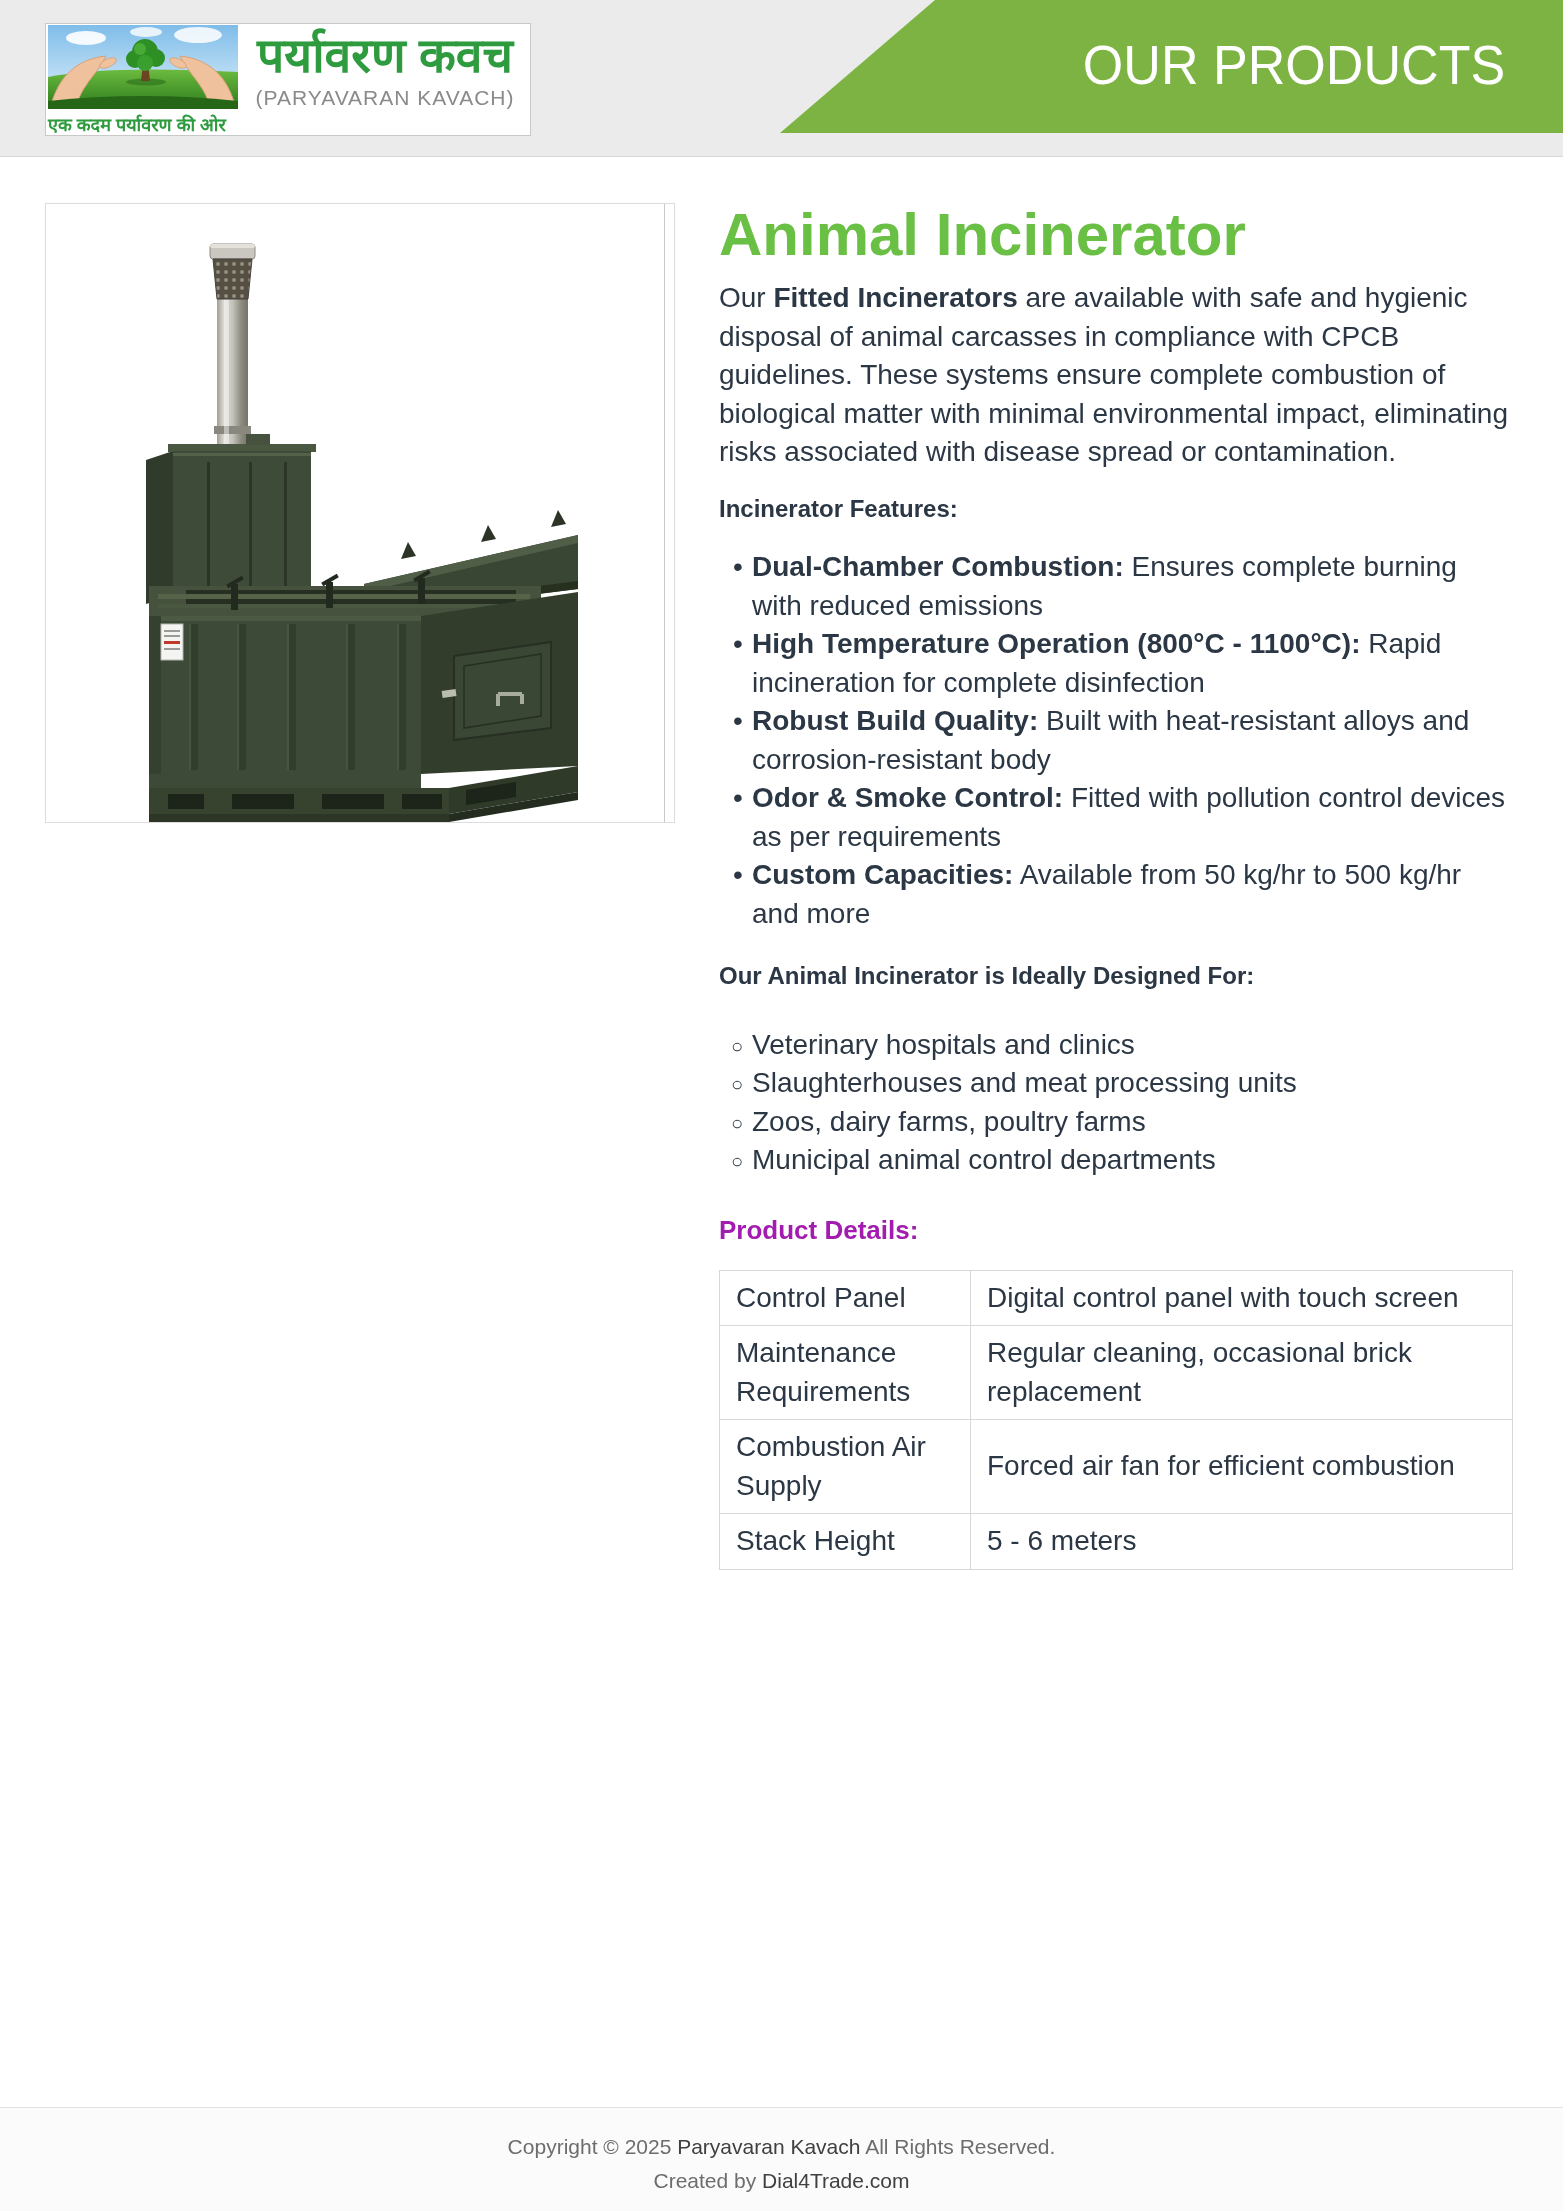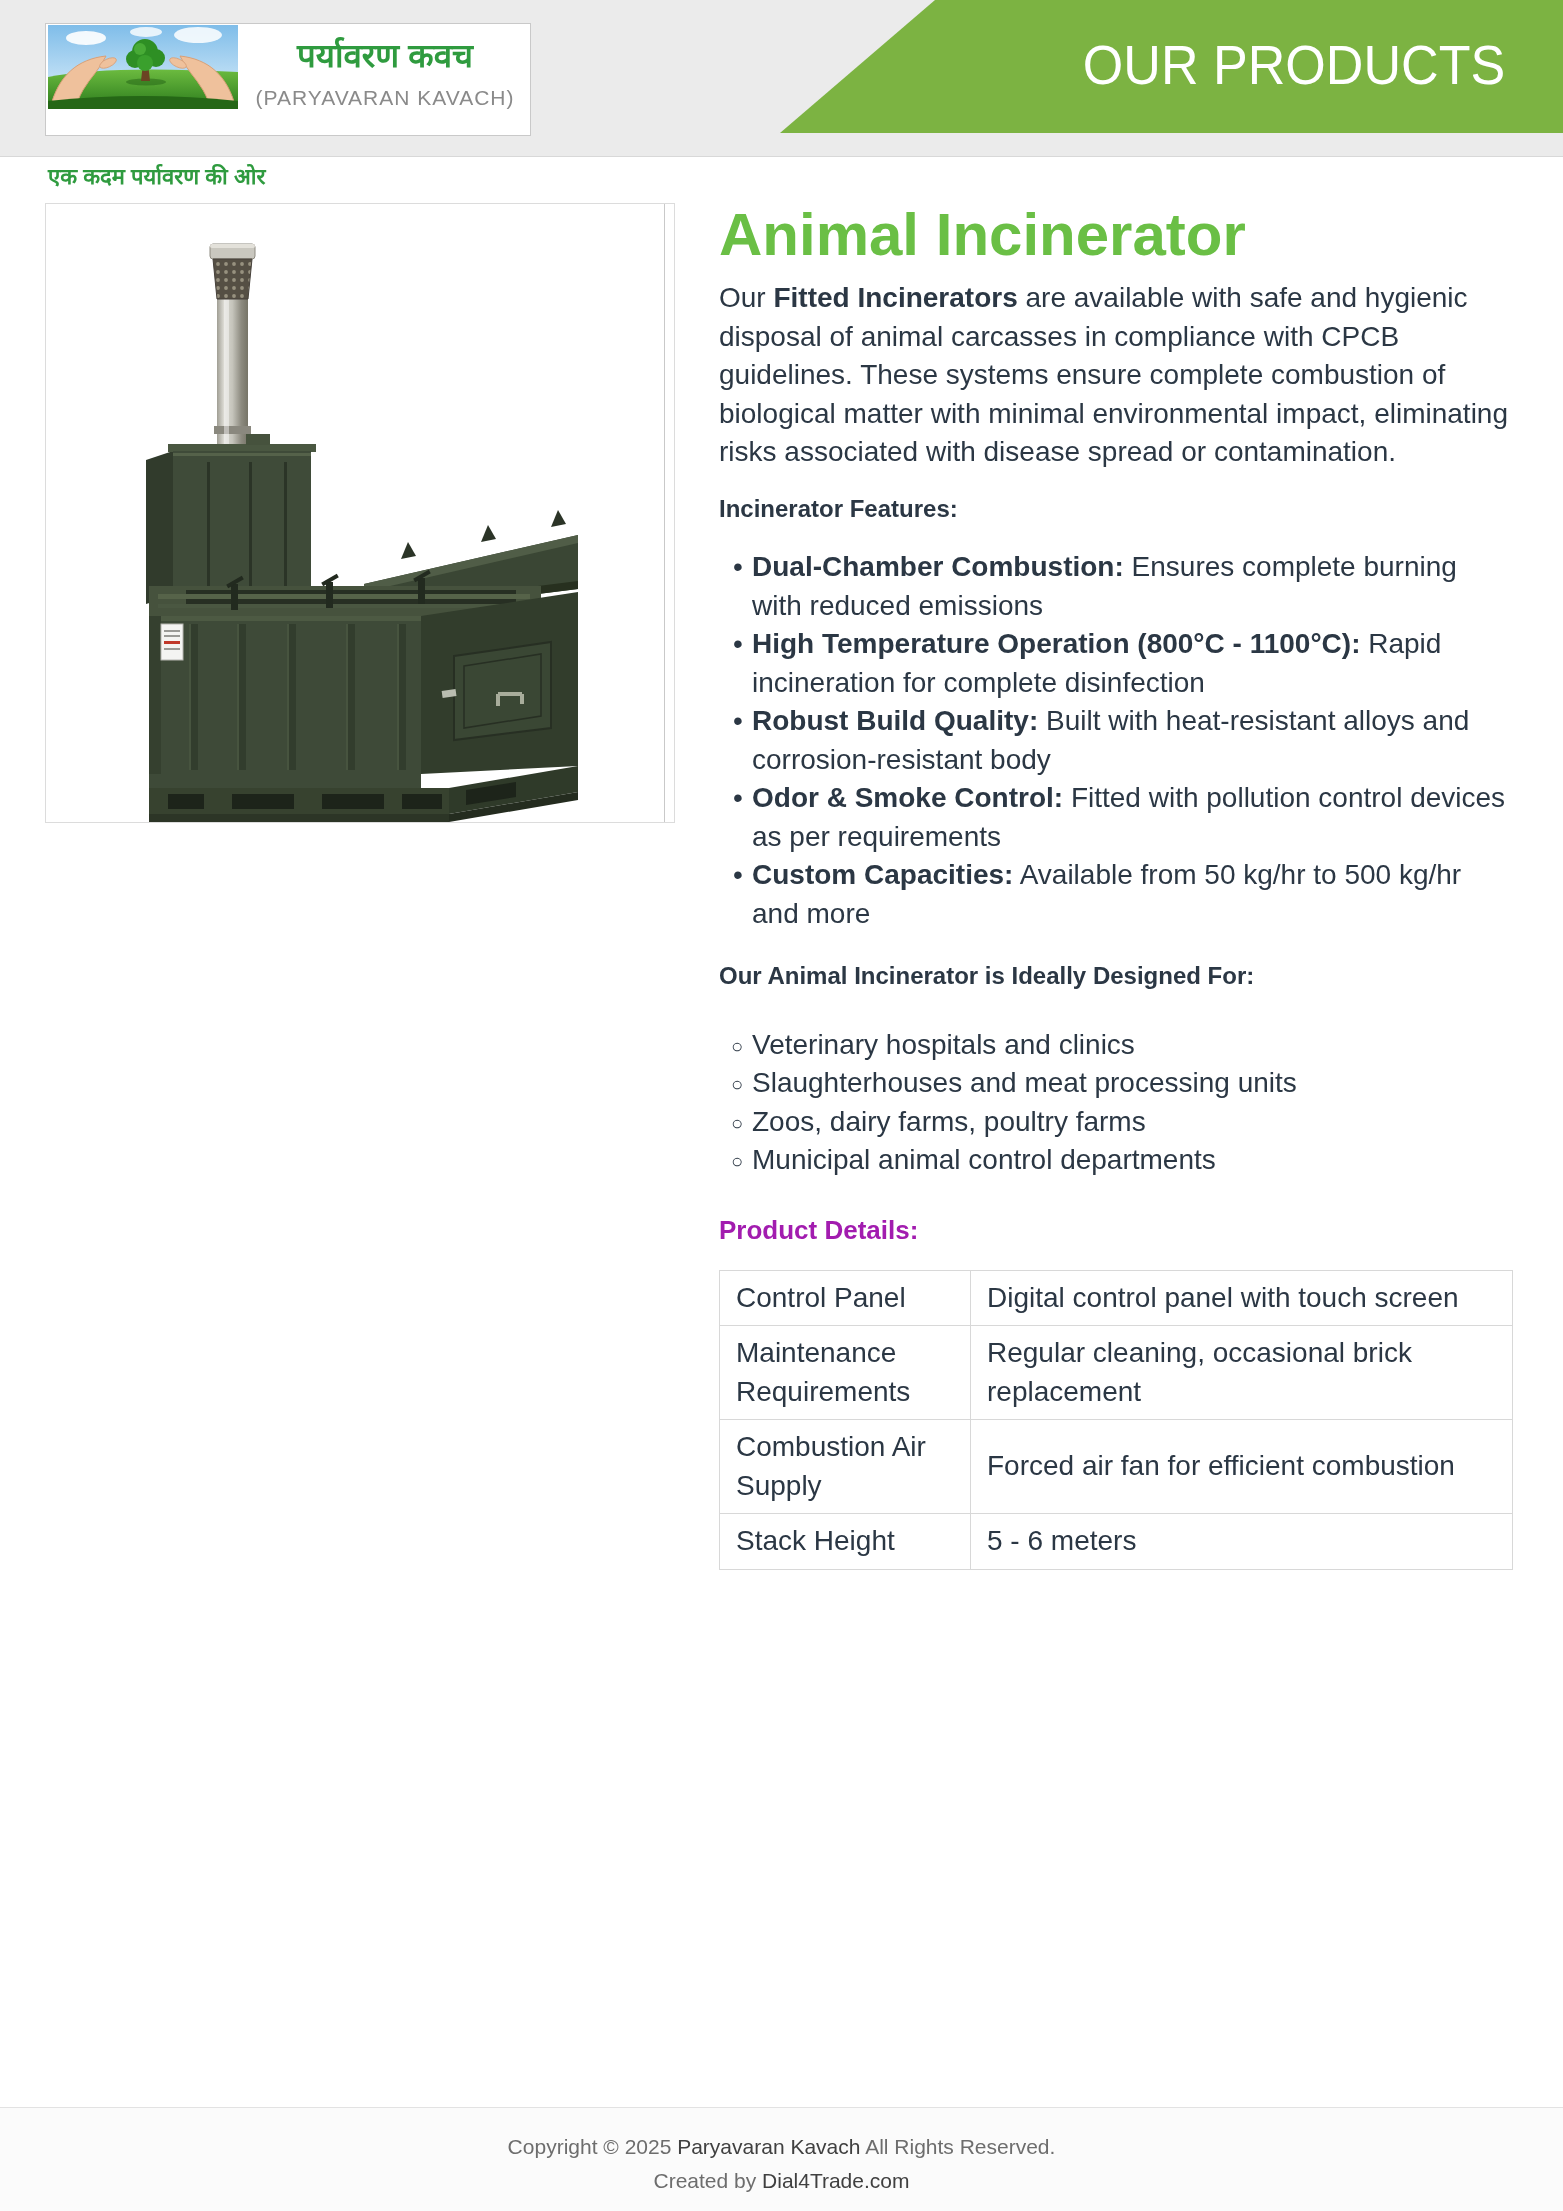--- a/index.html
+++ b/index.html
@@ -30,26 +30,25 @@
     letter-spacing:0px; transform: scaleX(.93); transform-origin: right center;
     white-space: nowrap;
   }
   .logo-box {
     position:absolute; left:45px; top:23px; width:486px; height:113px;
     background:#fff; border:1px solid #c9c9c9;
   }
   .logo-photo { position:absolute; left:2px; top:1px; width:190px; height:84px; display:block; }
   .logo-tagline {
     position:absolute; left:2px; top:88px; width:190px;
-    text-align:right; font-size:22px; font-weight:700; color:#2f9b3f;
+    text-align:left; font-size:18px; font-weight:700; color:#2f9b3f;
     white-space:nowrap;
-    margin-top:48px;
   }
   .logo-names { position:absolute; left:200px; right:6px; top:4px; text-align:center; }
-  .logo-hindi { font-size:33px; font-weight:700; color:#2f9b3f; line-height:56px; white-space:nowrap; }
+  .logo-hindi { font-size:48px; font-weight:700; color:#2f9b3f; line-height:56px; white-space:nowrap; }
   .logo-latin { font-size:21px; color:#8a8a8a; letter-spacing:1px; margin-top:2px; white-space:nowrap; }
 
   
   .main { position:absolute; top:157px; left:0; right:0; }
   .image-frame {
     position:absolute; left:45px; top:46px; width:630px; height:620px;
     background:#fff; border:1px solid #dcdcdc;
   }
   .image-frame .scroll-line {
     position:absolute; top:0; bottom:0; right:9px; width:1px; background:#c9c9c9;

